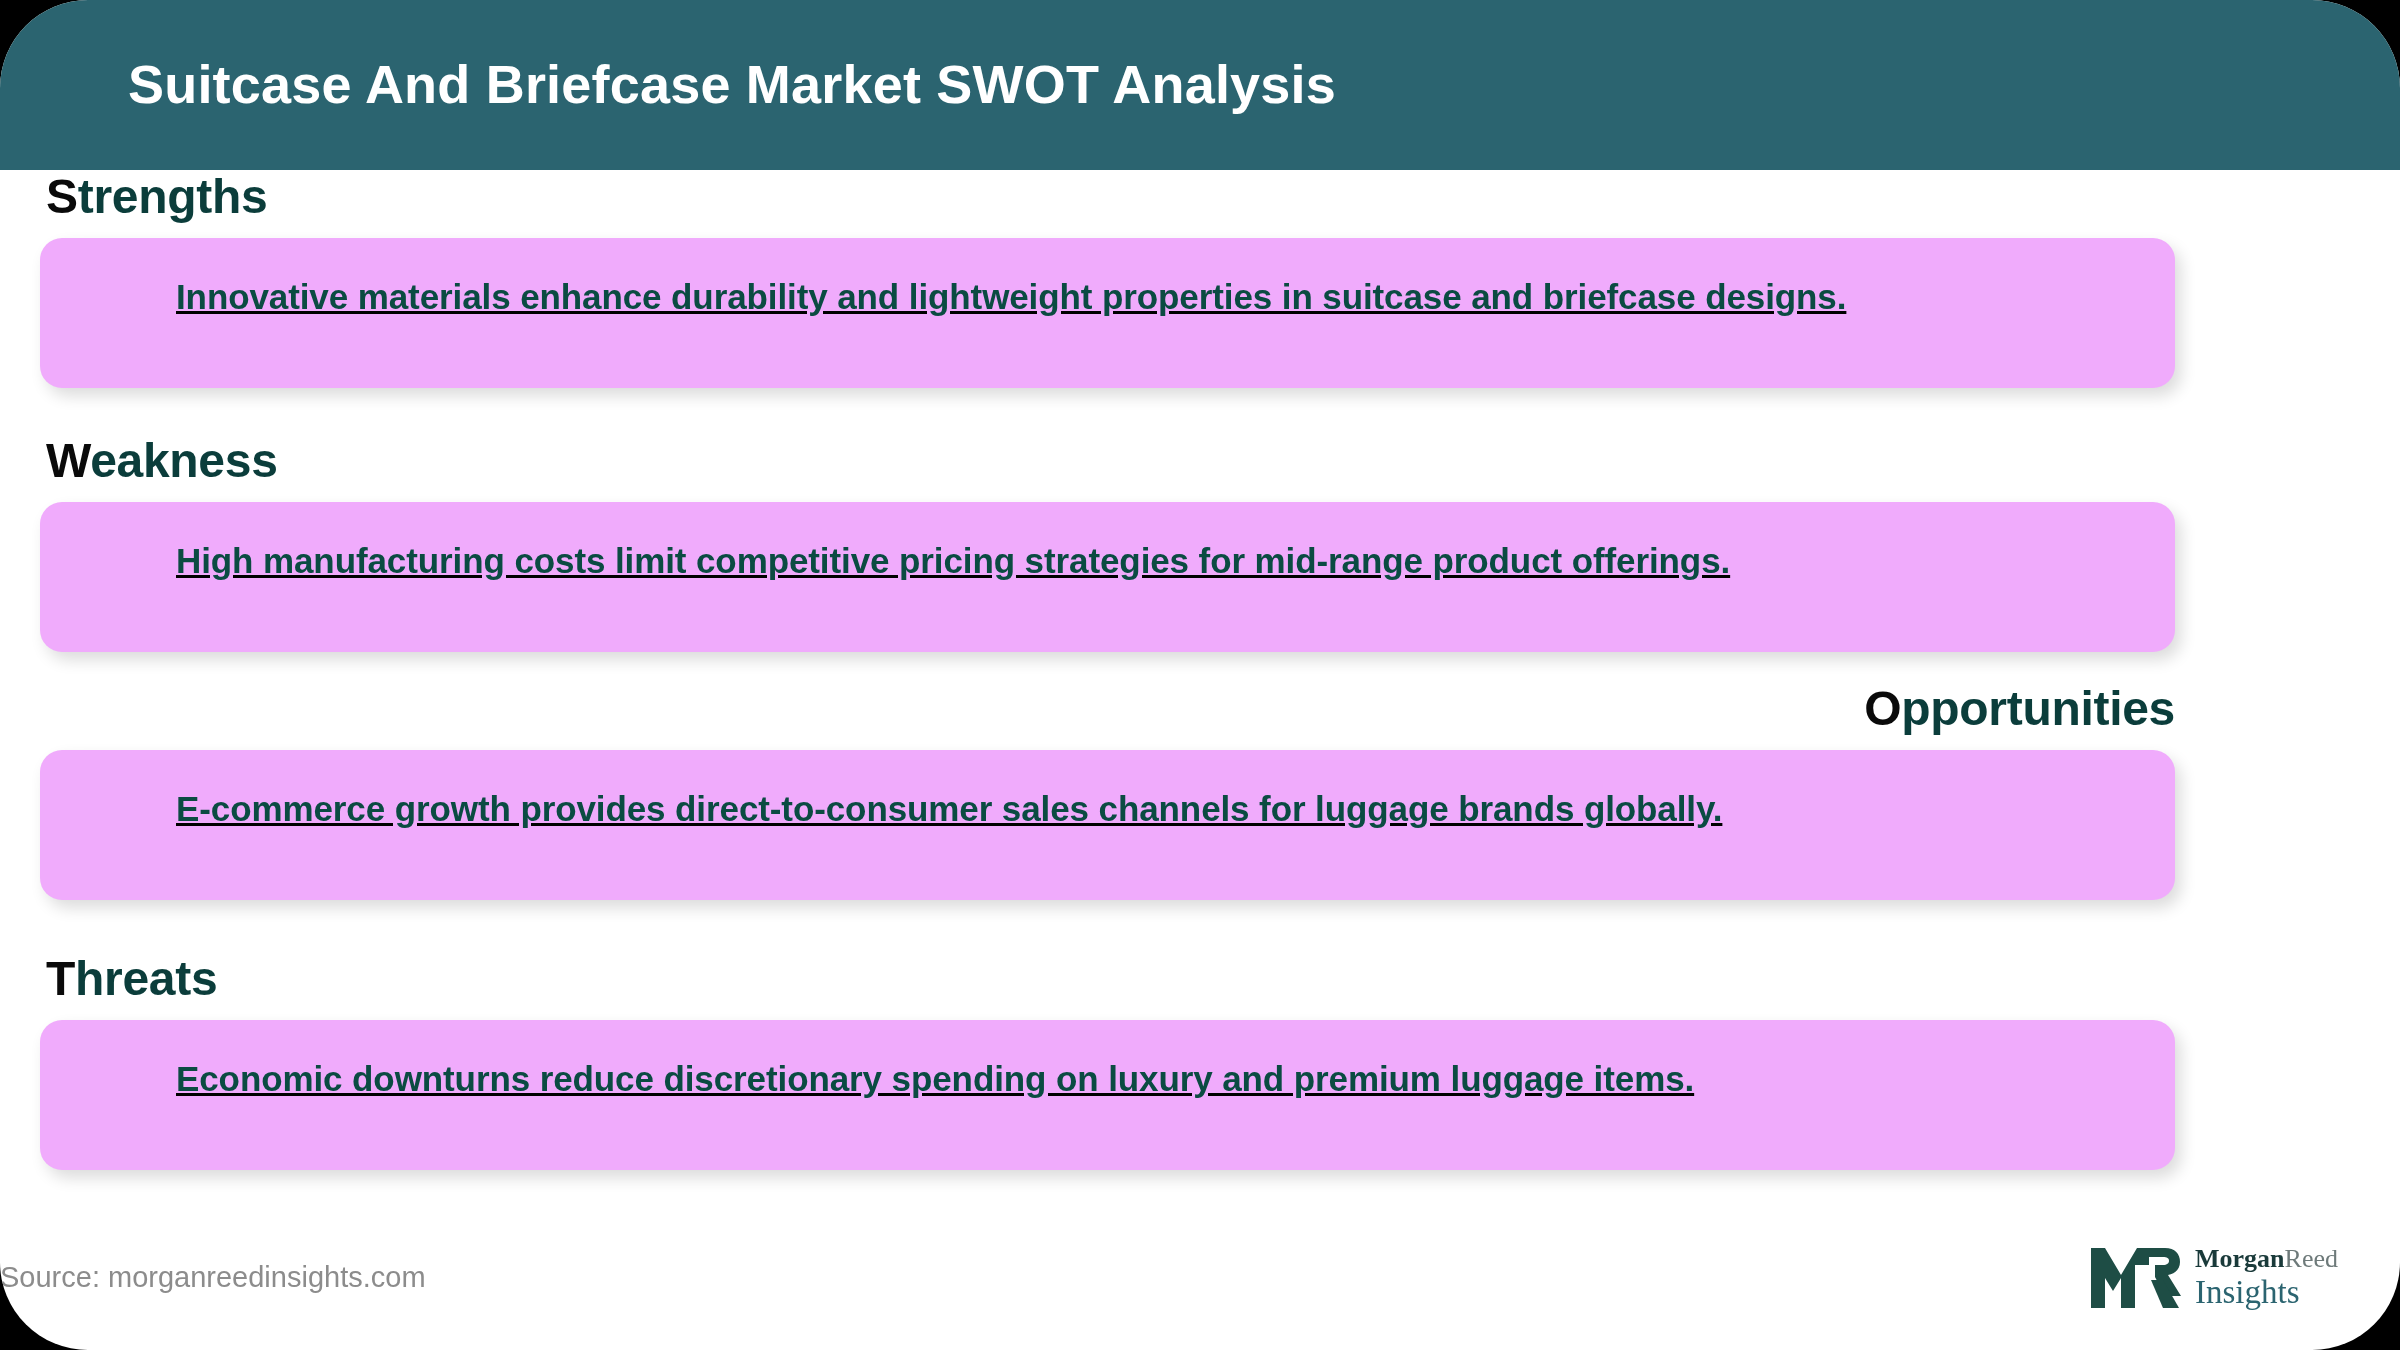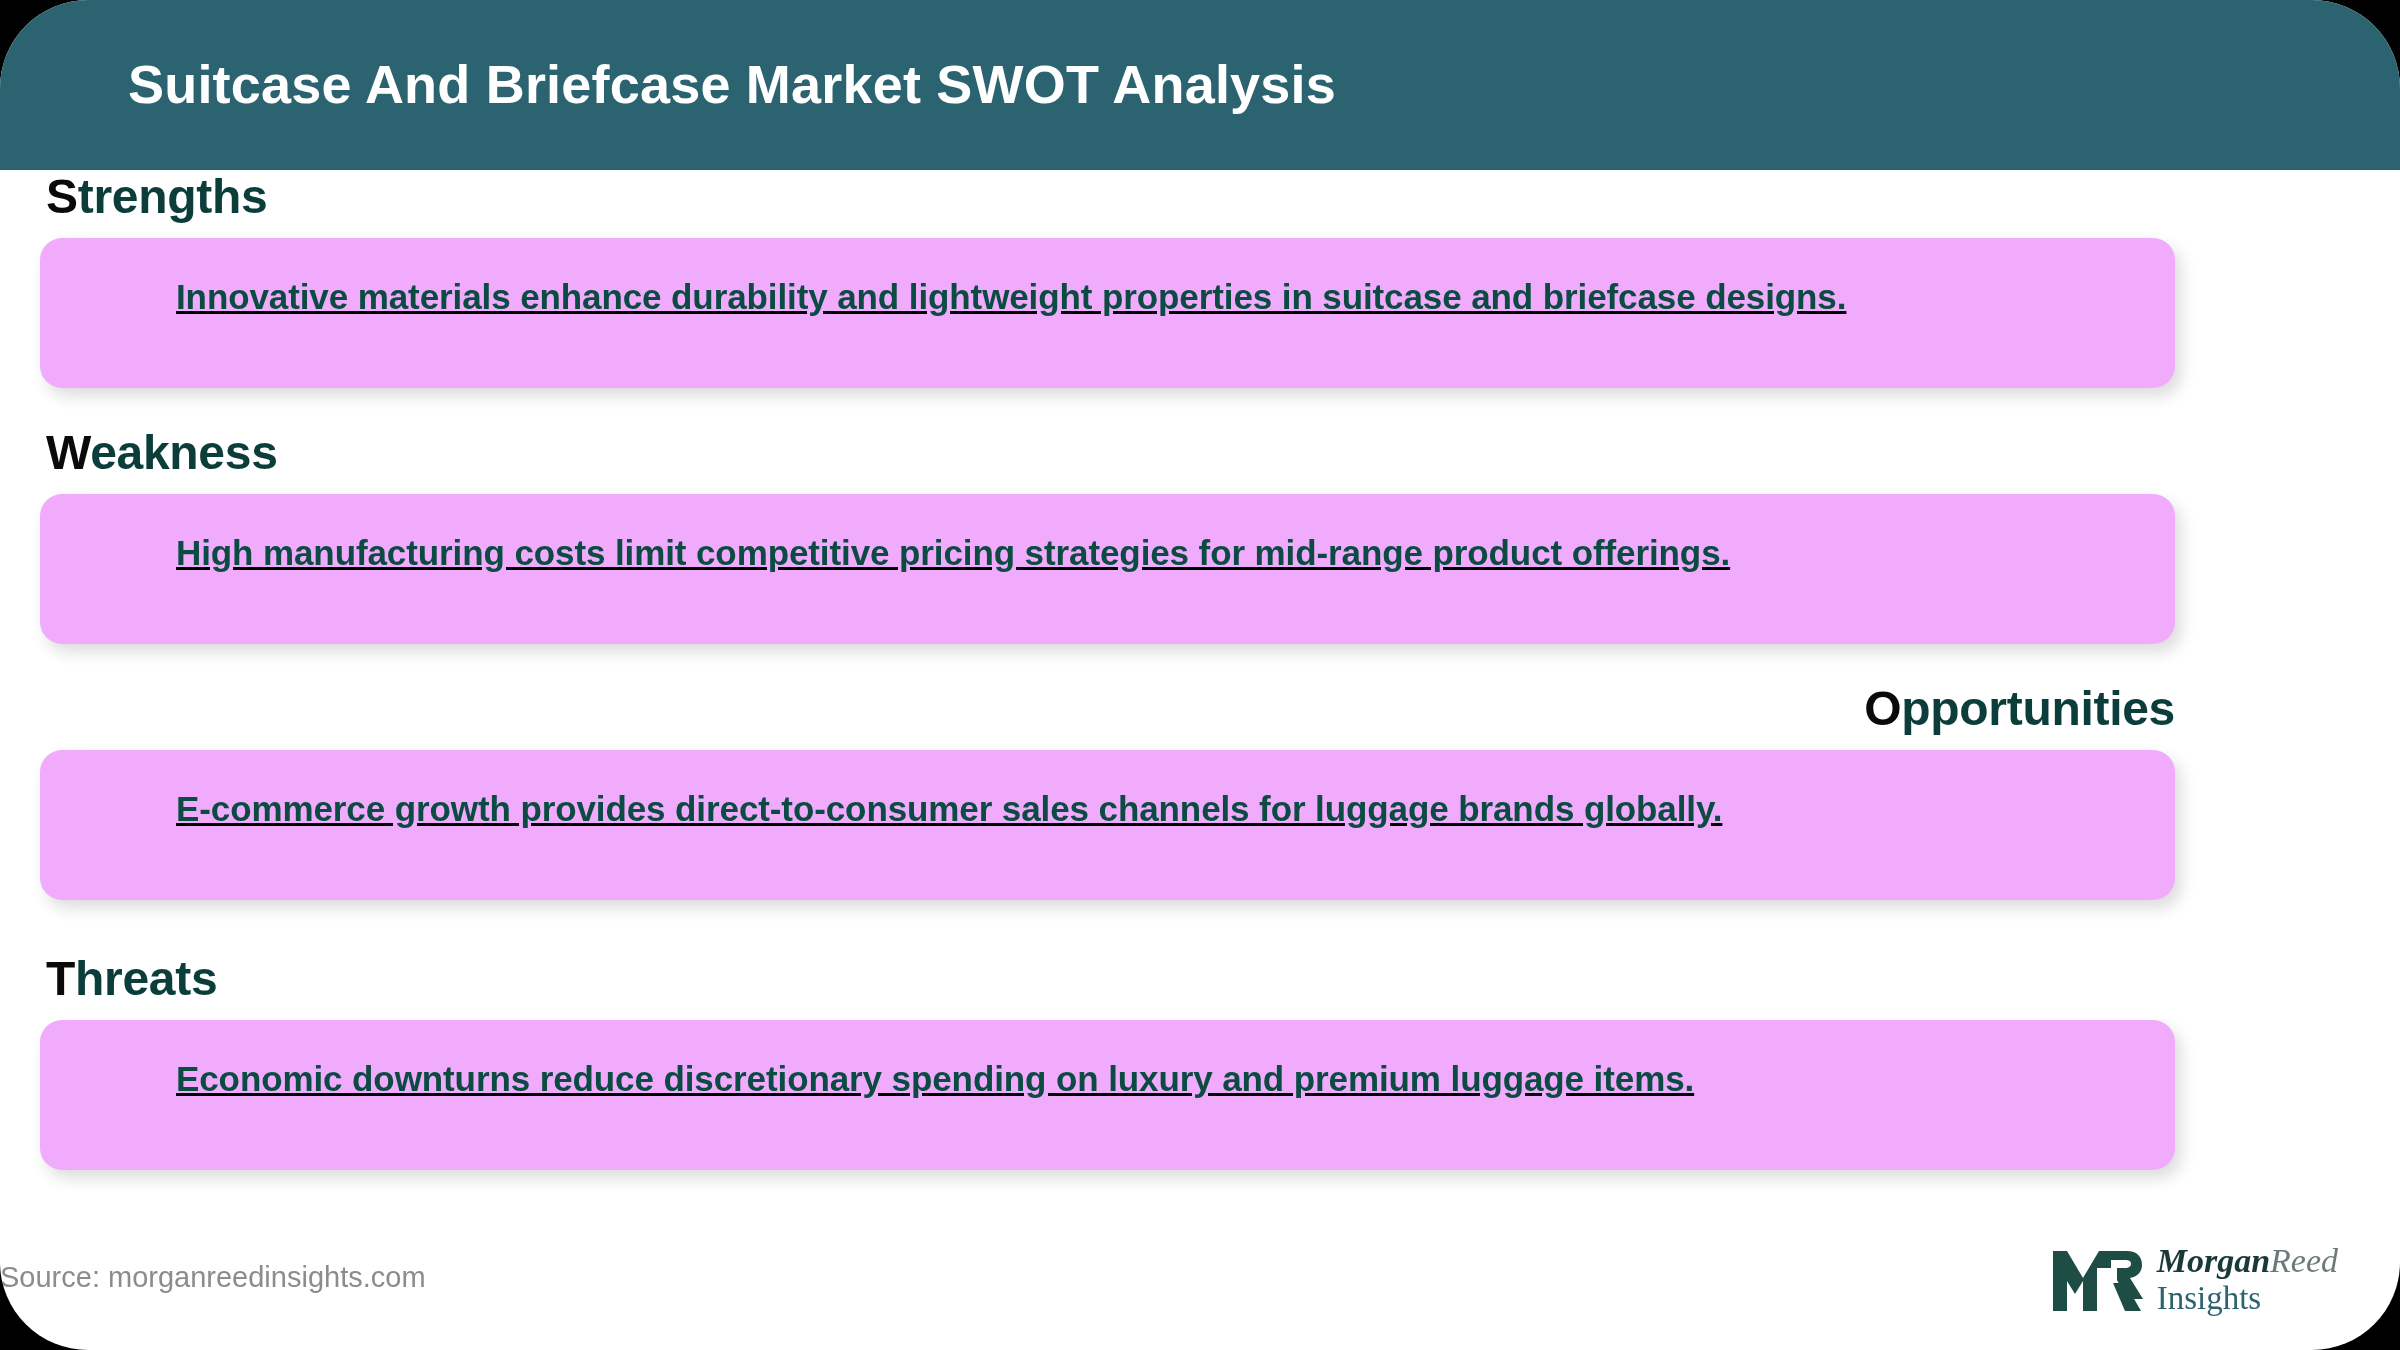--- a/index.html
+++ b/index.html
@@ -90,21 +90,21 @@
     color: #0B4B42;
     font-size: 35px;
     font-weight: bold;
     line-height: 1.43;
     letter-spacing: -0.1px;
   }
 
   
   #section-strengths      { top: 0px; }
   #section-strengths .swot-card     { height: 150px; }
-  #section-weakness       { top: 256px; }
+  #section-weakness       { top: 264px; }
   #section-weakness .swot-card      { height: 150px; }
   #section-opportunities  { top: 512px; text-align: right; }
   #section-opportunities .swot-card { height: 150px; }
   #section-threats        { top: 782px; }
   #section-threats .swot-card       { height: 150px; }
 
   
   #footer {
     position: absolute;
     left: 0;
@@ -137,23 +137,22 @@
     flex: none;
   }
   #logo-words {
     display: flex;
     flex-direction: column;
     justify-content: center;
     line-height: 1.0;
   }
   #logo-line1 {
     font-family: "Liberation Serif", serif;
-    font-size: 34px;
-    white-space: nowrap;
-    font-style: italic;
+    font-size: 26px;
+    white-space: nowrap;
   }
   #logo-morgan {
     font-weight: bold;
     color: #1A3A3A;
   }
   #logo-reed {
     color: #6E7A7A;
   }
   #logo-line2 {
     font-family: "Liberation Serif", serif;

